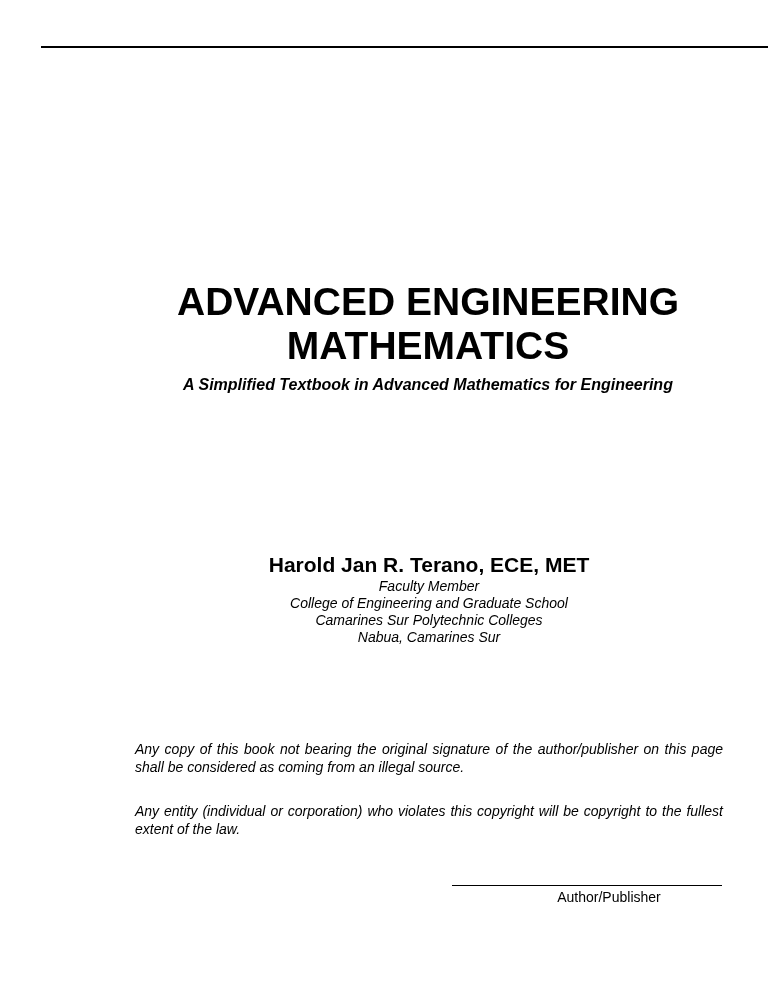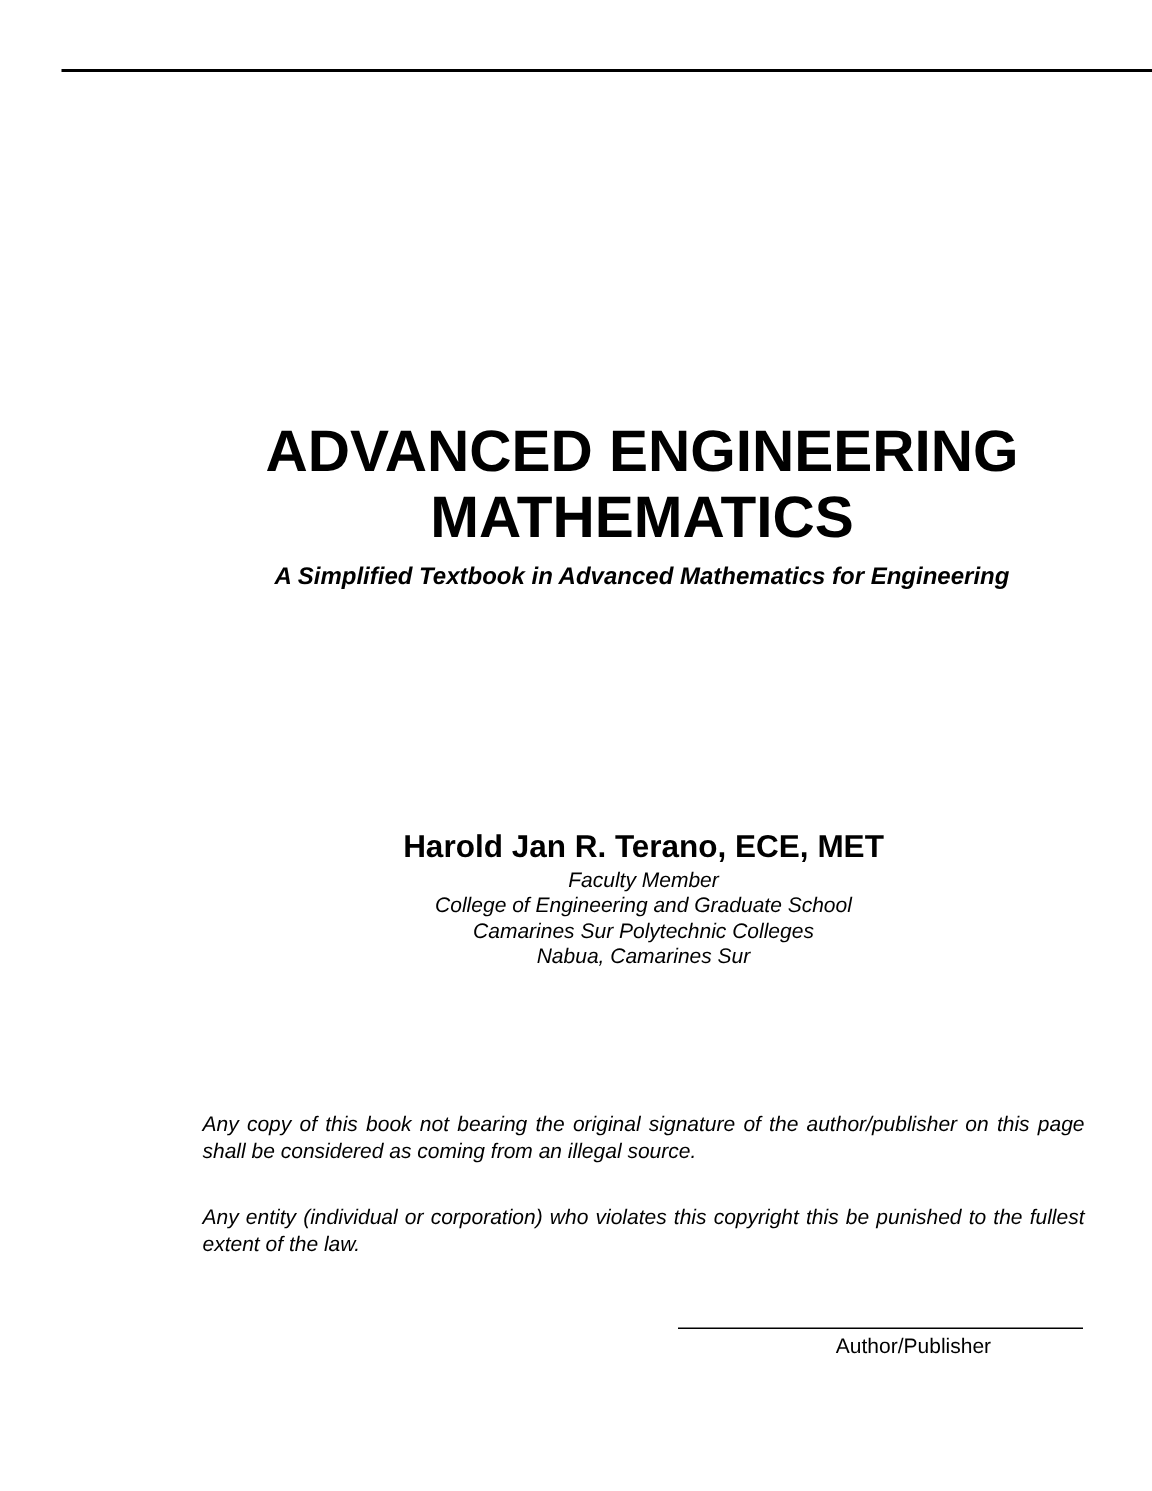--- a/index.html
+++ b/index.html
@@ -35,16 +35,16 @@
 
 <div class="author-block">
   <div class="author-name">Harold Jan R. Terano, ECE, MET</div>
   <div class="author-line">Faculty Member</div>
   <div class="author-line">College of Engineering and Graduate School</div>
   <div class="author-line">Camarines Sur Polytechnic Colleges</div>
   <div class="author-line">Nabua, Camarines Sur</div>
 </div>
 
 <p class="notice notice1">Any copy of this book not bearing the original signature of the author/publisher on this page shall be considered as coming from an illegal source.</p>
-<p class="notice notice2">Any entity (individual or corporation) who violates this copyright this be punished to the fullest extent of the law.</p>
+<p class="notice notice2">Any entity (individual or corporation) who violates this copyright will be copyright to the fullest extent of the law.</p>
 
 <div class="sig-line"></div>
 <div class="sig-label">Author/Publisher</div>
 
 </body></html>

